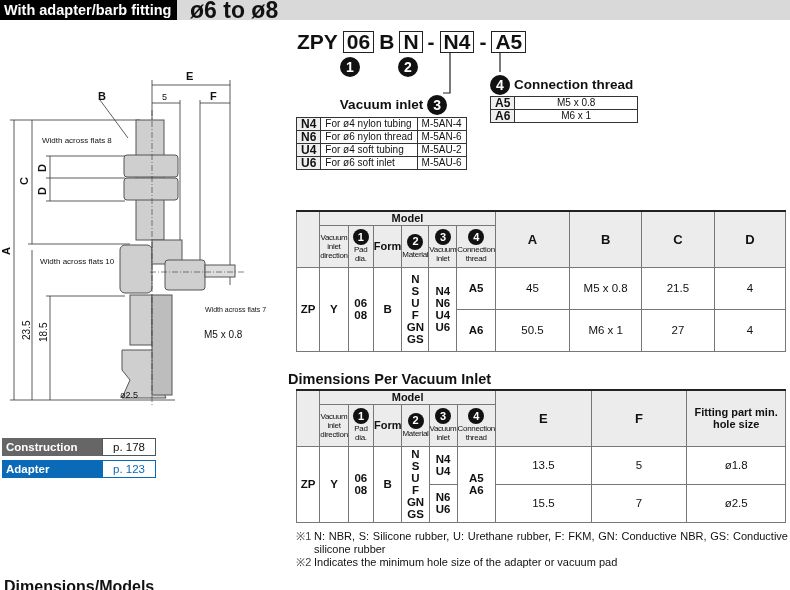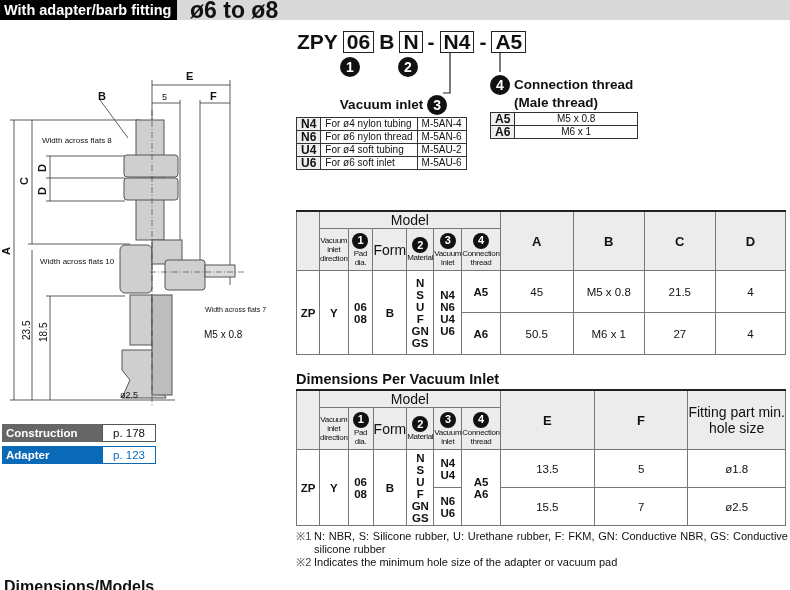--- a/index.html
+++ b/index.html
@@ -15,21 +15,21 @@
 .circ.big{width:20px;height:20px;font-size:14px}
 .lbl{font-weight:bold;font-size:13.5px;text-align:center;line-height:16px}
 table{border-collapse:collapse}
 .opt td{border:1px solid #333;font-size:10px;padding:0 4px;height:12.5px;line-height:12px;white-space:nowrap}
 .opt td.k{font-weight:bold;font-size:12px;text-align:center;background:#efefef}
 .opt td.c{text-align:center}
 .dim{border-top:2px solid #222;border-bottom:1.5px solid #444}
 .dim td,.dim th{border:1px solid #777;text-align:center;vertical-align:middle}
 .dim th{background:#ececec;font-weight:bold}
 .dim .sm{font-size:8px;font-weight:normal;line-height:9px;letter-spacing:-0.3px}
-.dim .md{font-size:14px;font-weight:normal}
+.dim .md{font-size:11px;font-weight:bold}
 .dim .bigh{font-size:13px}
 .dim td{font-size:11.5px}
 .dim td.bold{font-weight:bold}
 .sec-title{font-weight:bold;font-size:14.5px}
 .notes{font-size:11px;line-height:13px}
 .notes .row{display:flex}
 .notes .m{width:18px;color:#444}
 .link{display:flex;height:18px;font-size:11.5px;font-weight:bold}
 .link .l{color:#fff;padding:0 4px;line-height:18px;width:100px}
 .link .p{border:1px solid #555;width:54px;text-align:center;font-weight:normal;line-height:16px;background:#fff}
@@ -57,21 +57,20 @@
 <svg class="abs" style="left:290px;top:50px" width="230" height="60">
   <polyline points="160,3 160,43 153,43" fill="none" stroke="#222" stroke-width="1.2"></polyline>
   <line x1="210" y1="3" x2="210" y2="22" stroke="#222" stroke-width="1.2"></line>
 </svg>
 
 <div class="abs" style="left:490px;top:75px;width:150px">
   <div class="lbl" style="text-align:left;display:flex;align-items:center;gap:4px">
     <span class="circ big">4</span>
     <span>Connection thread</span>
   </div>
-  <div class="lbl" style="text-align:left;padding-left:24px">(Male thread)</div>
   <table class="opt" style="width:148px;margin-top:1px">
     <tbody>
         <tr>
           <td class="k" style="width:22px">A5</td>
           <td class="c">M5 x 0.8</td>
         </tr>
     <tr>
           <td class="k">A6</td>
           <td class="c">M6 x 1</td>
         </tr>
@@ -162,21 +161,21 @@
     <text x="120" y="343" font-size="9" dy="-5">ø2.5</text>
     <text transform="translate(10,195) rotate(-90)" font-size="11" font-weight="bold">A</text>
     <text transform="translate(28,125) rotate(-90)" font-size="11" font-weight="bold">C</text>
     <text transform="translate(46,112) rotate(-90)" font-size="11" font-weight="bold">D</text>
     <text transform="translate(46,135) rotate(-90)" font-size="11" font-weight="bold">D</text>
     <text transform="translate(30,280) rotate(-90)" font-size="10">23.5</text>
     <text transform="translate(47,282) rotate(-90)" font-size="10">18.5</text>
   </g>
 </svg>
 
-<div class="abs" style="left:2px;top:424px">
+<div class="abs" style="left:2px;top:438px">
   <div class="link">
     <span class="l" style="background:#666">Construction</span>
     <span class="p">p. 178</span>
   </div>
   <div class="link" style="margin-top:4px">
     <span class="l" style="background:#0a6ab8">Adapter Assembly</span>
     <span class="p" style="color:#0a6ab8;border-color:#0a6ab8">p. 123</span>
   </div>
 </div>
 
@@ -215,21 +214,21 @@
   <tr style="height:42px">
     <td class="bold">A6</td>
     <td>50.5</td>
     <td>M6 x 1</td>
     <td>27</td>
     <td>4</td>
   </tr>
 </tbody>
   </table>
 
-<div class="abs sec-title" style="left:296px;top:371px">Dimensions Per Vacuum Inlet</div>
+<div class="abs sec-title" style="left:288px;top:371px">Dimensions Per Vacuum Inlet</div>
 <table class="abs dim" style="left:296px;top:389px;width:490px">
   <tbody>
       <tr style="height:14px">
     <th rowspan="2" style="width:24px"></th>
     <th colspan="6" class="md">Model</th>
     <th rowspan="2" class="bigh" style="width:103px">E</th>
     <th rowspan="2" class="bigh" style="width:104px">F</th>
     <th rowspan="2" class="md" style="width:105px">Fitting part min. hole size</th>
   </tr>
   <tr style="height:42px">

